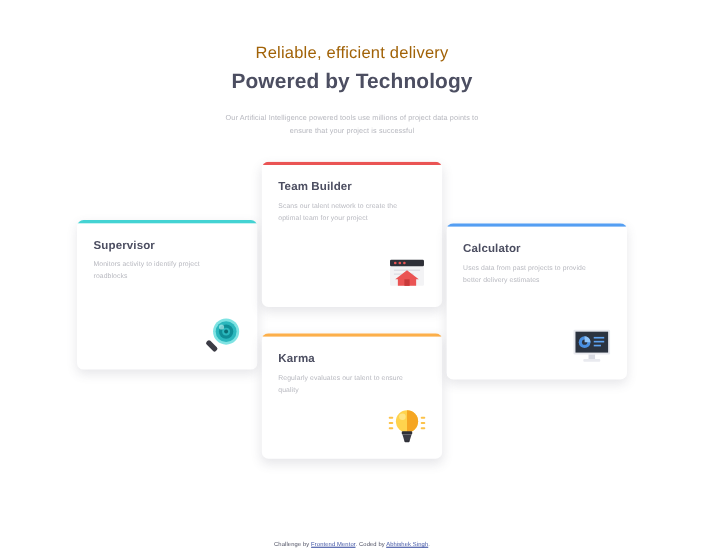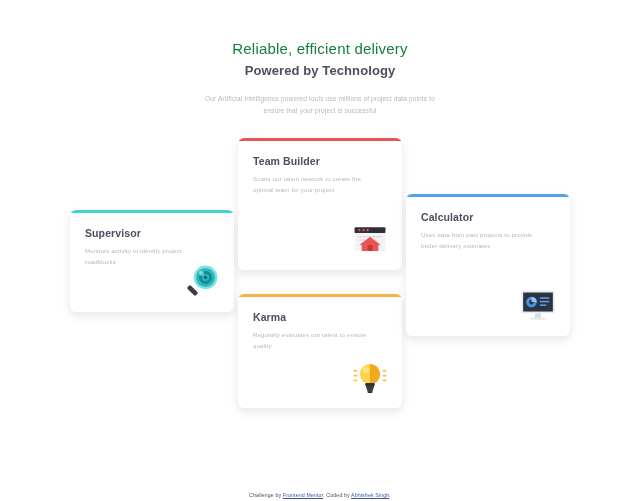--- a/index.html
+++ b/index.html
@@ -20,25 +20,25 @@
   
   .header {
     width: 100%;
     padding-top: 38px;
     text-align: center;
   }
   .header-pretitle {
     font-size: 15px;
     font-weight: 300;
     letter-spacing: 0.2px;
-    color: #15803d;
+    color: #a16207;
     line-height: 1.45;
   }
   .header-title {
-    font-size: 13px;
+    font-size: 19px;
     font-weight: 700;
     letter-spacing: 0.1px;
     color: #4c4e61;
     line-height: 1.5;
     margin-top: 1px;
   }
   .header-desc {
     margin: 13px auto 0 auto;
     width: 240px;
     font-size: 6.6px;
@@ -89,21 +89,21 @@
   }
   .card-icon {
     position: absolute;
     right: 13px;
     bottom: 12px;
     width: 38px;
     height: 38px;
   }
 
   
-  .card-supervisor  { left: 0px;   top: 72px;  width: 164px; height: 102px; }
+  .card-supervisor  { left: 0px;   top: 53px;  width: 164px; height: 136px; }
   .card-teambuilder { left: 168px; top: 0px;   width: 164px; height: 132px; }
   .card-karma       { left: 168px; top: 156px; width: 164px; height: 114px; }
   .card-calculator  { left: 336px; top: 56px;  width: 164px; height: 142px; }
 
   
   .footer {
     position: absolute;
     left: 0; right: 0;
     bottom: 3px;
     text-align: center;

